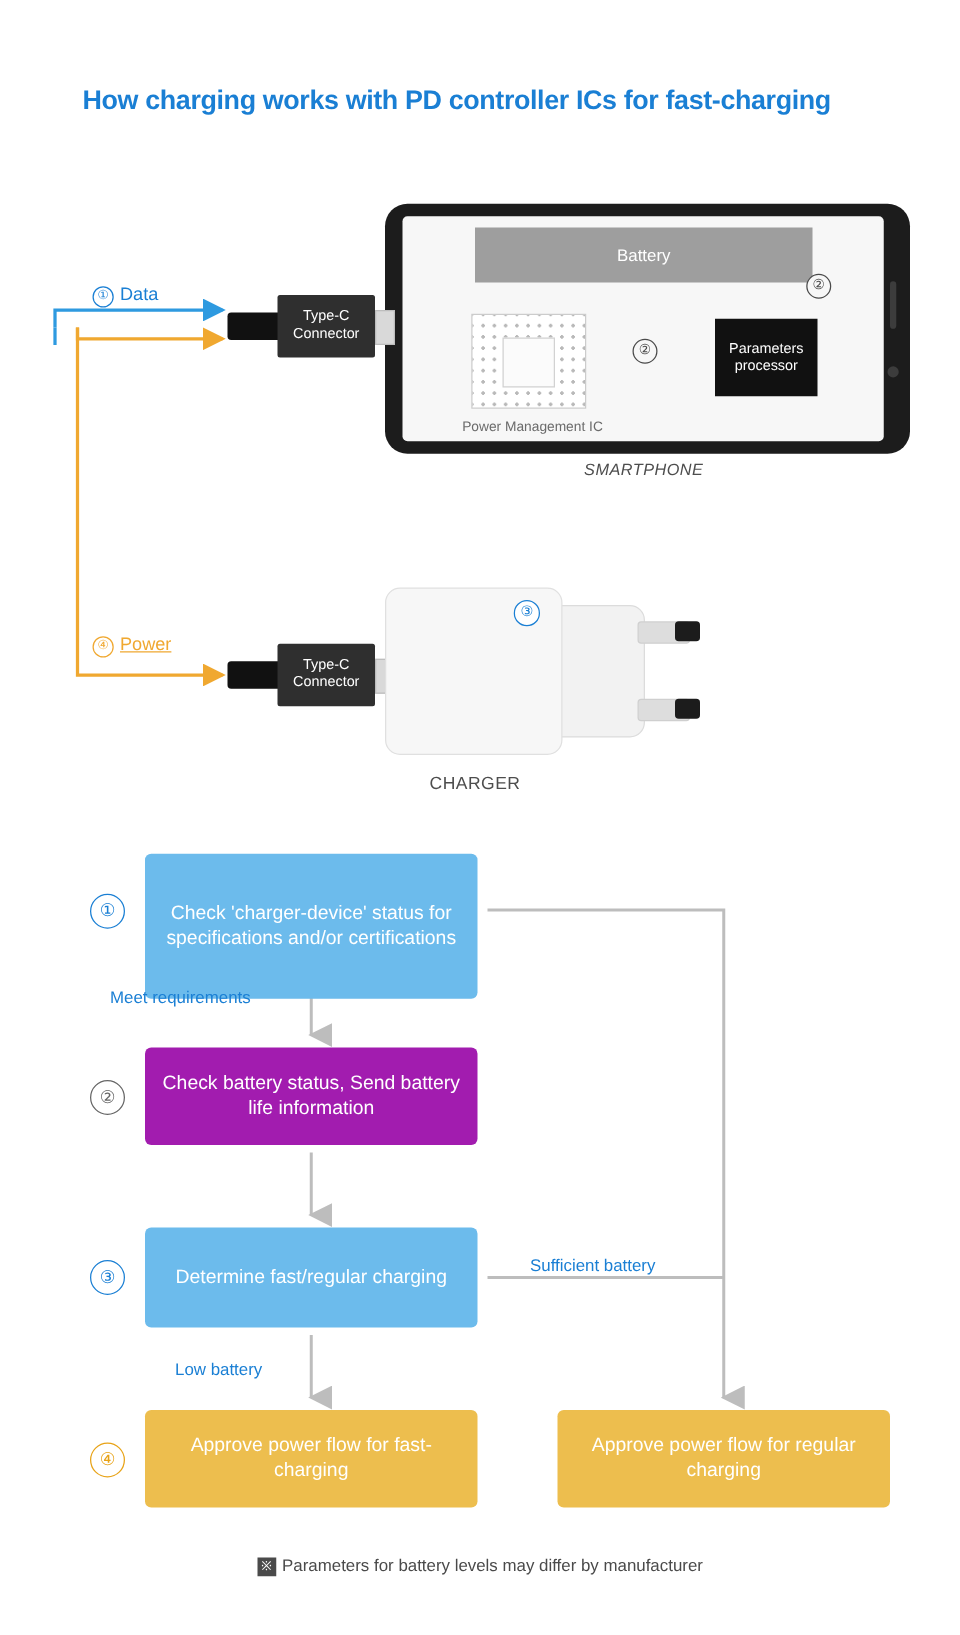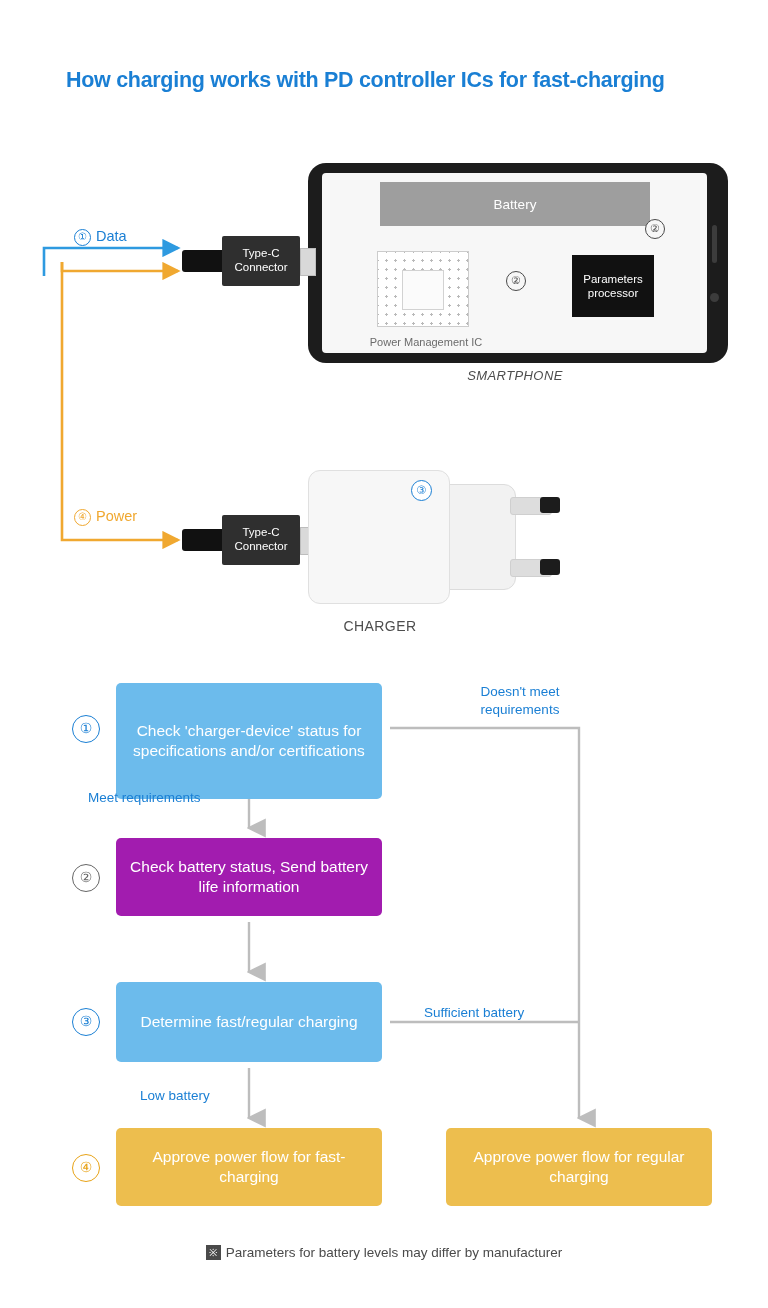--- a/index.html
+++ b/index.html
@@ -254,20 +254,21 @@
     color: #1a7fd4;
     white-space: nowrap;
   }
   .legend-power {
     position: absolute;
     left: 74px;
     top: 368px;
     font-size: 14.5px;
     color: #f0a830;
     white-space: nowrap;
+    text-decoration: underline;
   }
 
   .circ-num {
     display: inline-block;
     width: 15px;
     height: 15px;
     line-height: 14px;
     border-radius: 50%;
     border: 1.2px solid currentColor;
     text-align: center;
@@ -507,20 +508,19 @@
 
   <div class="step-num num3">③</div>
   <div class="step-box box3">Determine fast/regular charging</div>
 
   <div class="step-num num4">④</div>
   <div class="step-box box5">Approve power flow for regular charging</div>
 
   <div class="step-box box4">Approve power flow for fast-charging</div>
 
   <div class="flow-label lbl-meet">Meet requirements</div>
-  <div class="flow-label lbl-doesnt">Doesn't meet requirements</div>
   <div class="flow-label lbl-suff">Sufficient battery</div>
   <div class="flow-label lbl-low">Low battery</div>
 </div>
 
 <div class="footnote">
   <span class="foot-mark">※</span><span>Parameters for battery levels may differ by manufacturer</span>
 </div>
 
 </body></html>

